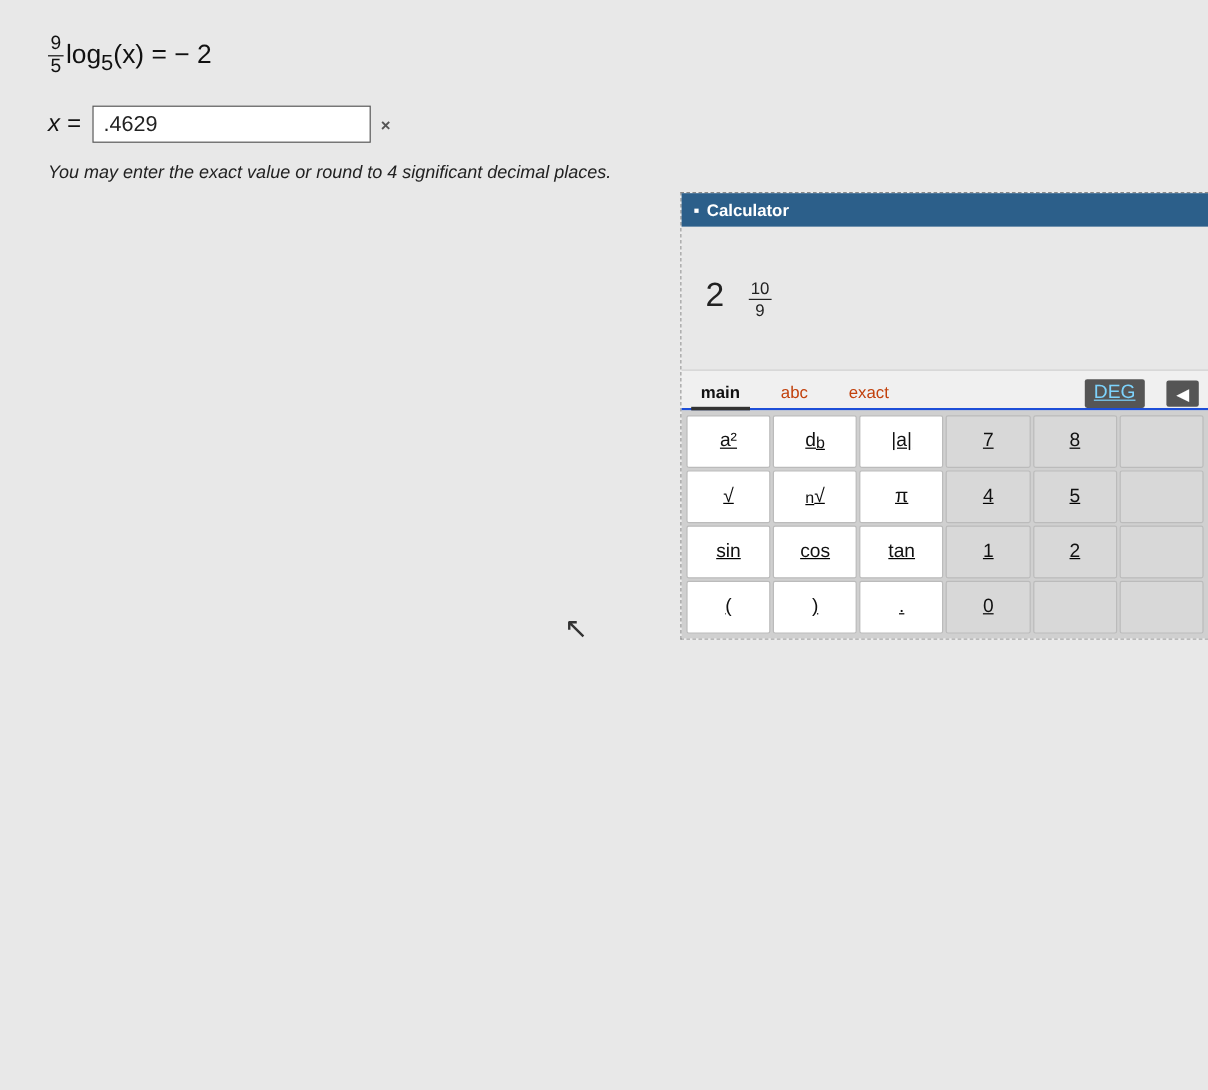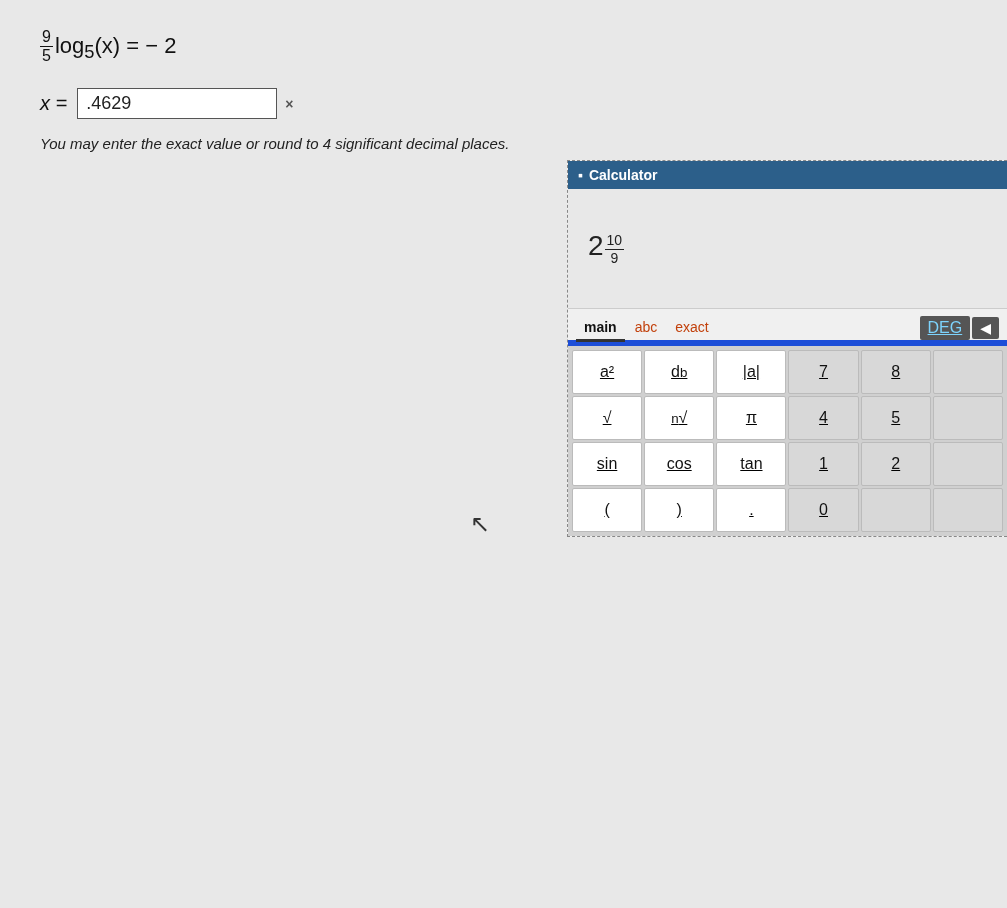--- a/index.html
+++ b/index.html
@@ -48,21 +48,21 @@
     }
     .answer-row .x-label {
       margin-right: 10px;
       font-style: italic;
     }
     .answer-input {
       border: 1.5px solid #555;
       background: white;
       padding: 4px 8px;
       font-size: 18px;
-      width: 200px;
+      width: 232px;
       outline: none;
       color: #222;
     }
     .clear-btn {
       margin-left: 8px;
       cursor: pointer;
       font-size: 14px;
       color: #555;
       background: none;
       border: none;
@@ -146,43 +146,43 @@
 
     .calc-display-value {
       font-size: 28px;
       color: #222;
     }
 
     .display-fraction {
       display: inline-flex;
       flex-direction: column;
       align-items: center;
-      margin-left: 1px;
+      margin-left: 20px;
       vertical-align: super;
       font-size: 16px;
     }
     .display-fraction .d-num {
       border-bottom: 1.5px solid #222;
       padding: 0 2px;
       font-size: 14px;
       line-height: 1.2;
     }
     .display-fraction .d-den {
       padding: 0 2px;
       font-size: 14px;
       line-height: 1.2;
     }
 
     .calc-tabs {
       display: flex;
       align-items: center;
       padding: 6px 8px 0 8px;
-      gap: 2px;
+      gap: 18px;
       background: #f0f0f0;
-      border-bottom: 6px solid #1d4ed8;
+      border-bottom: 2px solid #1d4ed8;
     }
     .calc-tab {
       padding: 4px 8px;
       font-size: 14px;
       cursor: pointer;
       color: #c2410c;
       border-bottom: 3px solid transparent;
       margin-bottom: -2px;
     }
     .calc-tab.active {

